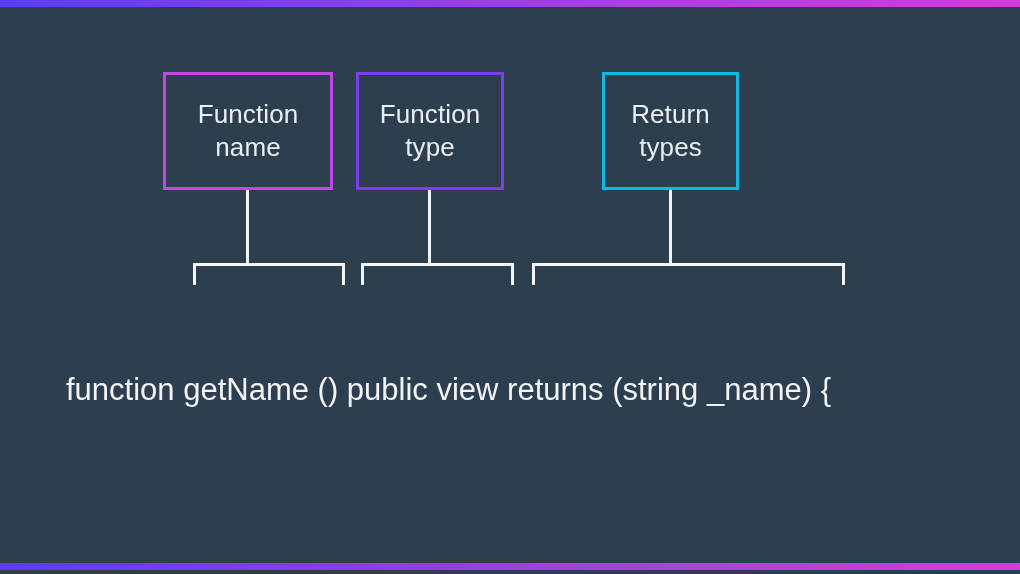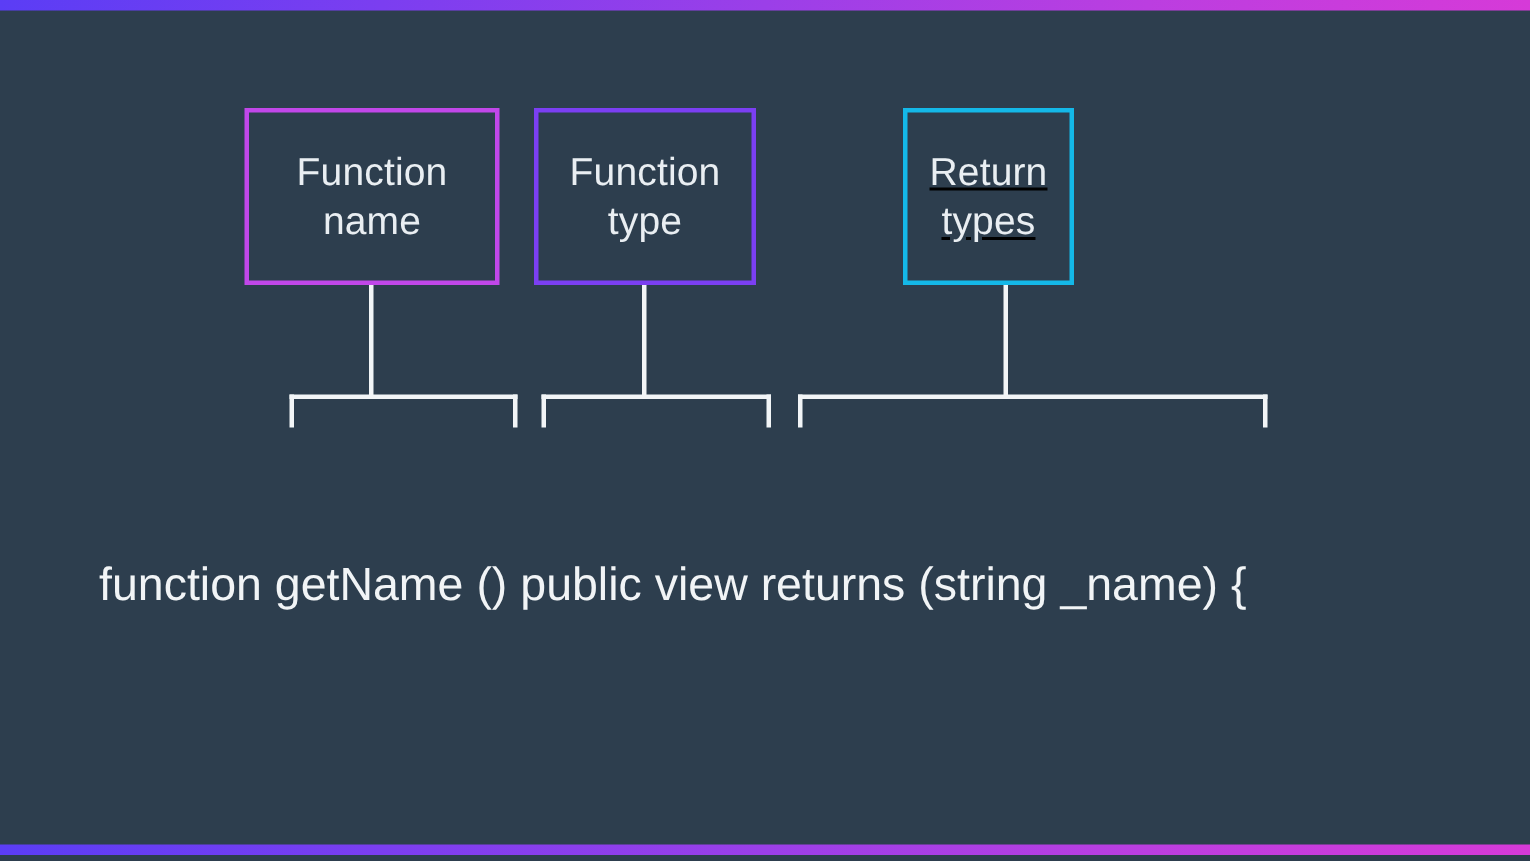--- a/index.html
+++ b/index.html
@@ -44,21 +44,21 @@
     color: #e9eef2;
     font-size: 26px;
     line-height: 1.28;
     text-align: center;
     letter-spacing: 0.1px;
     white-space: pre-line;
   }
 
   #box-function-name  { left: 163px; top: 72px; width: 170px; height: 118px; border-color: #c147e9; }
   #box-function-type  { left: 356px; top: 72px; width: 148px; height: 118px; border-color: #7b3ff2; }
-  #box-return-types   { left: 602px; top: 72px; width: 114px; height: 118px; border-color: #14b8e8; text-decoration: underline; }
+  #box-return-types   { left: 602px; top: 72px; width: 137px; height: 118px; border-color: #14b8e8; }
 
   
   .stem {
     position: absolute;
     width: 3px;
     background: #f2f5f7;
   }
   #stem-1 { left: 246px; top: 190px; height: 74px; }
   #stem-2 { left: 428px; top: 190px; height: 74px; }
   #stem-3 { left: 669px; top: 190px; height: 74px; }

